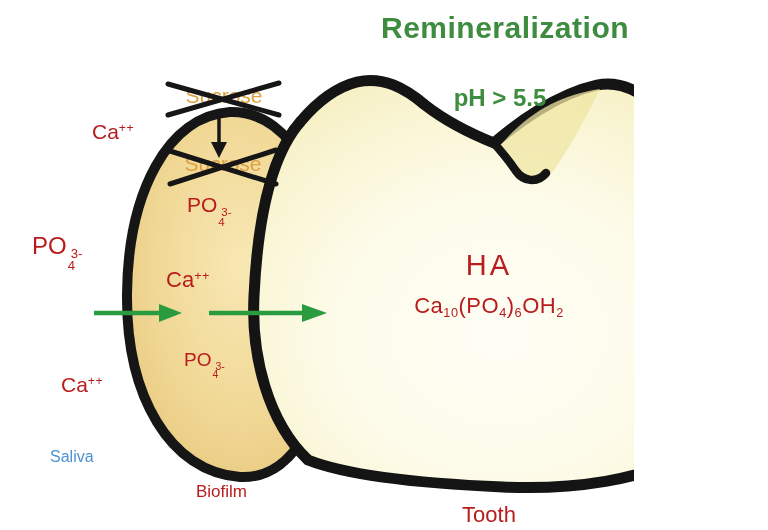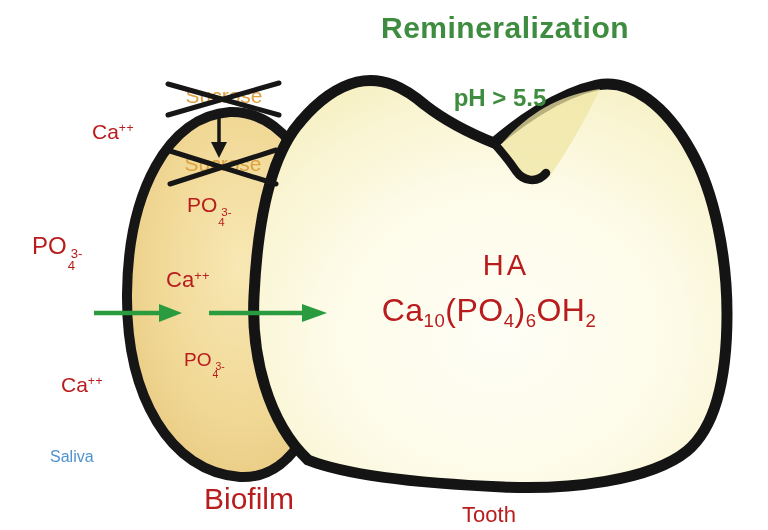--- a/index.html
+++ b/index.html
@@ -1,37 +1,37 @@
 <!DOCTYPE html>
 <html><head>
 <meta charset="utf-8">
 <style>
   html,body{margin:0;padding:0;background:#ffffff;}
   .stage{
-    position:relative;width:768px;height:530px;background:#ffffff;overflow:hidden;
+    position:relative;width:634px;height:530px;background:#ffffff;overflow:hidden;
     font-family:"Liberation Sans", sans-serif;
   }
   .layer{position:absolute;left:0;top:0;}
   #shapes-layer{z-index:1;}
   .lbl{position:absolute;z-index:2;white-space:nowrap;color:#b91c1c;line-height:1.05;}
   #annotations-layer{z-index:3;pointer-events:none;}
   .center{transform:translateX(-50%);}
   .green{color:#3e8c3f;font-weight:700;}
   .orange{color:#dfa03f;font-weight:400;}
   .blue{color:#4e92d1;}
   .title{font-size:30px;letter-spacing:0.5px;}
   .ph{font-size:24px;}
   .ion-sup{font-size:58%;vertical-align:0.55em;letter-spacing:0.5px;}
   .stk{display:inline-flex;flex-direction:column;line-height:0.95;font-size:55%;
        vertical-align:-0.34em;margin-left:1px;}
   .stk-sup{display:block;margin-left:3px;}
   .stk-sub{display:block;margin-top:-1px;}
   .f-sub{font-size:58%;vertical-align:-0.35em;}
   .ha{font-size:29px;letter-spacing:3px;}
-  .formula{font-size:32px;letter-spacing:0.5px;}
+  .formula{font-size:22px;letter-spacing:0.5px;}
 </style>
 </head>
 <body>
 
 <div class="stage">
 
   <svg id="shapes-layer" class="layer" width="768" height="530" viewBox="0 0 768 530">
     <defs>
       <radialGradient id="biofilmGrad" cx="55%" cy="42%" r="78%">
         <stop offset="0%" stop-color="#f8e8b4"></stop>
@@ -115,27 +115,27 @@
         <span class="stk-sub">4</span>
       </span>
   </div>
 
   <div class="lbl" style="left:61px; top:374px; font-size:21px;">
     <span>Ca</span><sup class="ion-sup">++</sup>
   </div>
 
   <div class="lbl blue" style="left:50px; top:449px; font-size:16px;">Saliva</div>
 
-  <div class="lbl ha center" style="left:506px; top:250px;">HA</div>
+  <div class="lbl ha center" style="left:489px; top:250px;">HA</div>
 
   <div class="lbl formula center" style="left:489px; top:294px;">
     <span>Ca</span><sub class="f-sub">10</sub><span>(PO</span><sub class="f-sub">4</sub><span>)</span><sub class="f-sub">6</sub><span>OH</span><sub class="f-sub">2</sub>
   </div>
 
-  <div class="lbl" style="left:204px; top:483px; font-size:30px;">Biofilm</div>
+  <div class="lbl" style="left:196px; top:483px; font-size:17px;">Biofilm</div>
 
   <div class="lbl center" style="left:489px; top:503px; font-size:22px;text-align:center;">Tooth</div>
 
   <svg id="annotations-layer" class="layer" width="768" height="530" viewBox="0 0 768 530">
 
     <g>
       <line x1="168" y1="84" x2="279" y2="115" stroke-width="5" stroke-linecap="round" stroke="#161616"></line>
       <line x1="168" y1="115" x2="279" y2="83" stroke-width="5" stroke-linecap="round" stroke="#161616"></line>
     </g>
 

